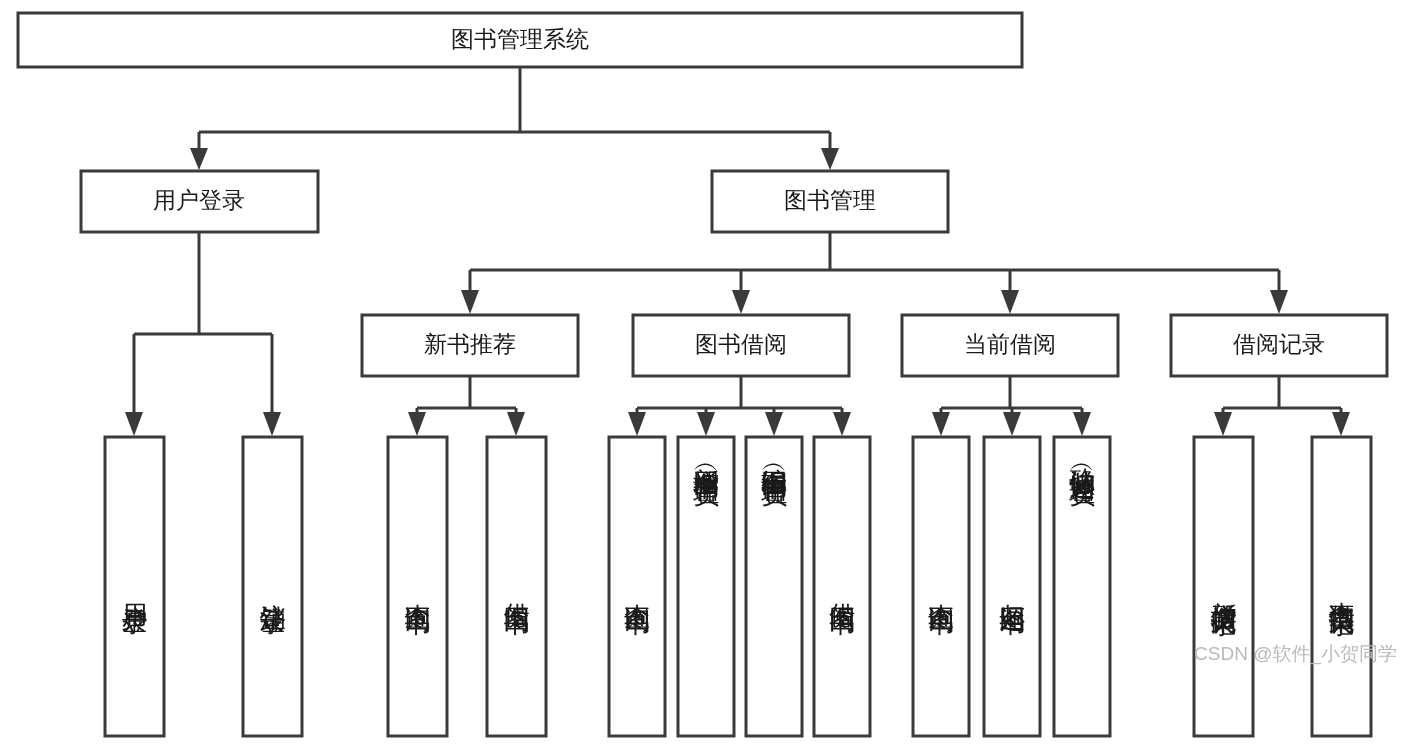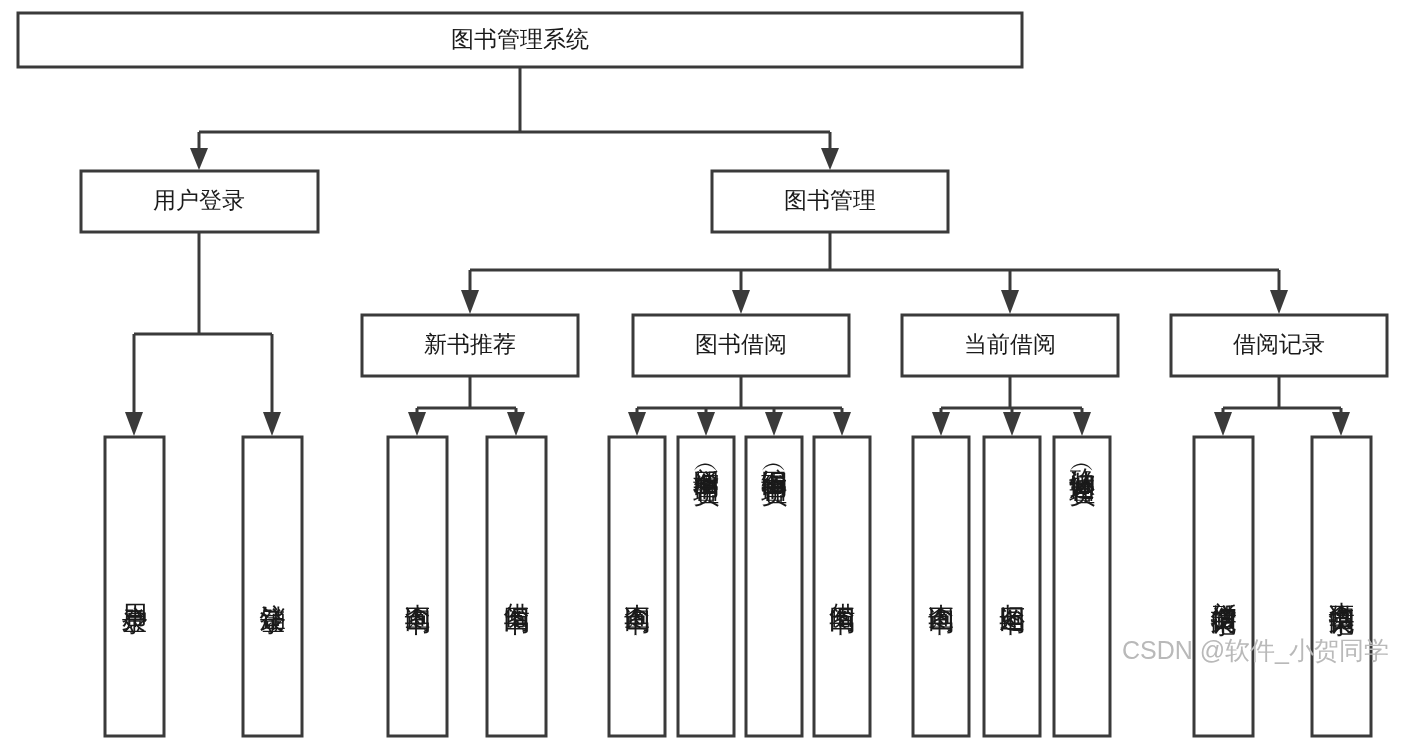--- a/index.html
+++ b/index.html
@@ -60,24 +60,24 @@
     text-orientation: upright;
     font-family: "Liberation Sans", "DejaVu Sans", sans-serif;
     font-size: 26px;
     line-height: 1.06;
     letter-spacing: 2px;
     color: #1a1a1a;
     white-space: nowrap;
   }
   .watermark {
     position: absolute;
-    right: 16px;
+    right: 8px;
     bottom: 4px;
     font-family: "Liberation Sans", "DejaVu Sans", sans-serif;
-    font-size: 25px;
+    font-size: 19px;
     color: #b9b9b9;
     white-space: nowrap;
   }
 </style>
 </head>
 <body>
 
 <div id="diagram-root">
 
   <svg class="diagram" viewBox="0 0 1405 747" xmlns="http://www.w3.org/2000/svg">

